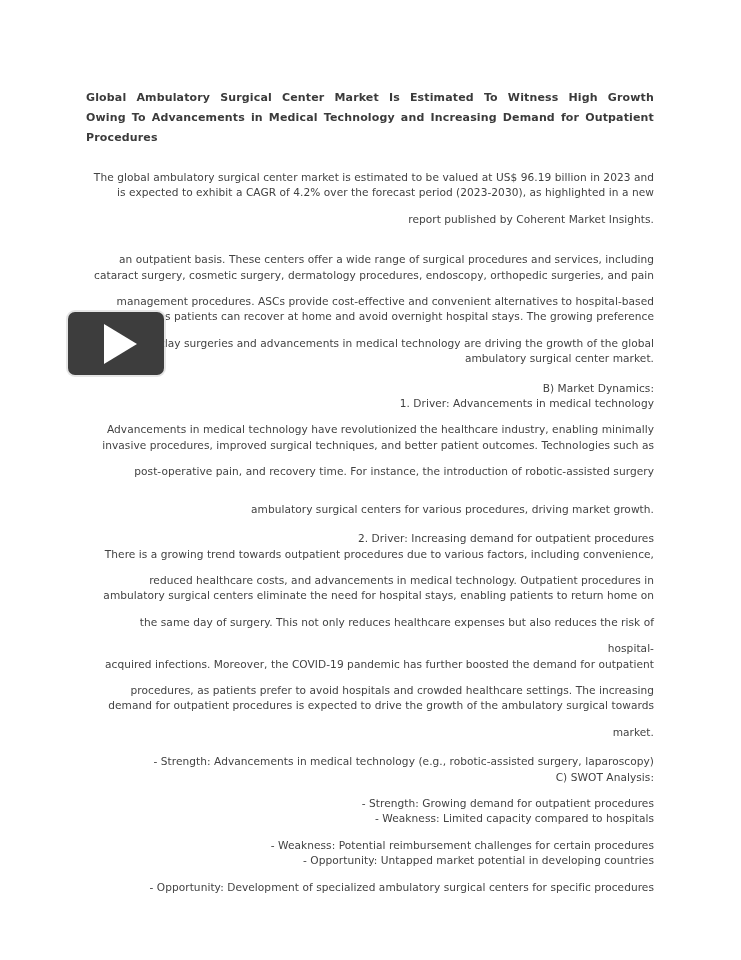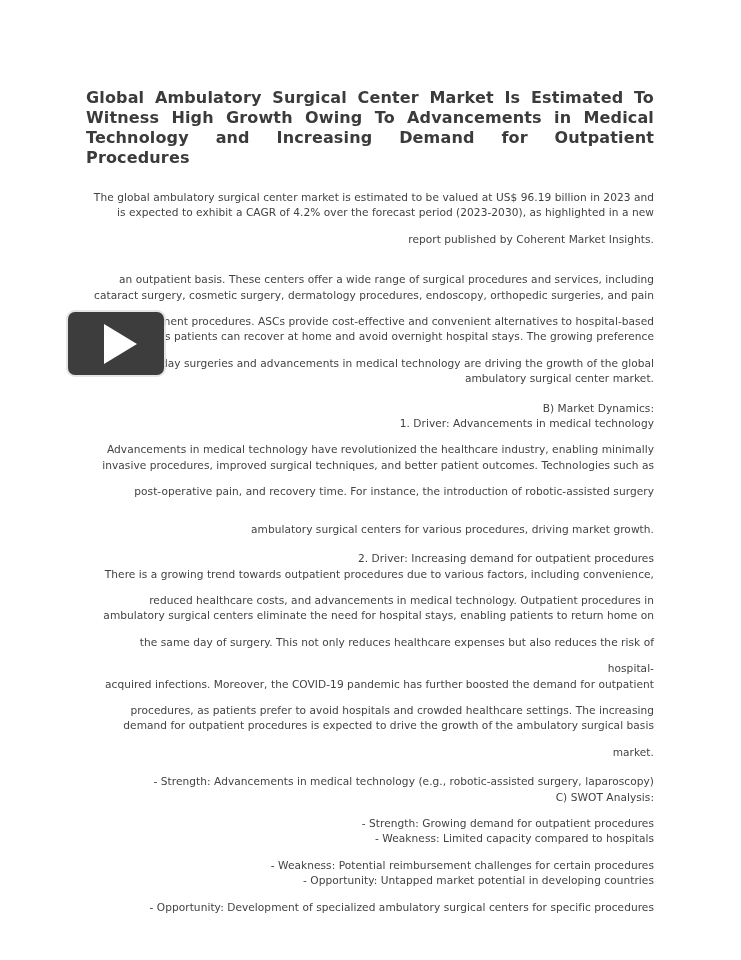--- a/index.html
+++ b/index.html
@@ -27,21 +27,21 @@
   }
 
   #doc-body {
     position: absolute;
     left: 86px;
     top: 88px;
     width: 568px;
   }
 
   .doc-title {
-    font-size: 16px;
+    font-size: 11px;
     line-height: 20px;
     color: #3b3b3b;
     text-align: justify;
     text-align-last: left;
     letter-spacing: 0.15px;
     margin: 0 0 22px 0;
     word-spacing: 1.6px;
   }
 
   
@@ -169,21 +169,21 @@
       <span class="ln">the same day of surgery. This not only reduces healthcare expenses but also reduces the risk of</span>
     </p>
     <div class="gap-md"></div>
     <p class="para">
       <span class="ln">hospital-</span>
       <span class="ln">acquired infections. Moreover, the COVID-19 pandemic has further boosted the demand for outpatient</span>
     </p>
     <div class="gap-md"></div>
     <p class="para">
       <span class="ln">procedures, as patients prefer to avoid hospitals and crowded healthcare settings. The increasing</span>
-      <span class="ln">demand for outpatient procedures is expected to drive the growth of the ambulatory surgical basis</span>
+      <span class="ln">demand for outpatient procedures is expected to drive the growth of the ambulatory surgical towards</span>
     </p>
     <div class="gap-md"></div>
     <p class="para">
       <span class="ln">market.</span>
     </p>
 
     <div class="gap-lg"></div>
 
     <p class="para">
       <span class="ln">- Strength: Advancements in medical technology (e.g., robotic-assisted surgery, laparoscopy)</span>

